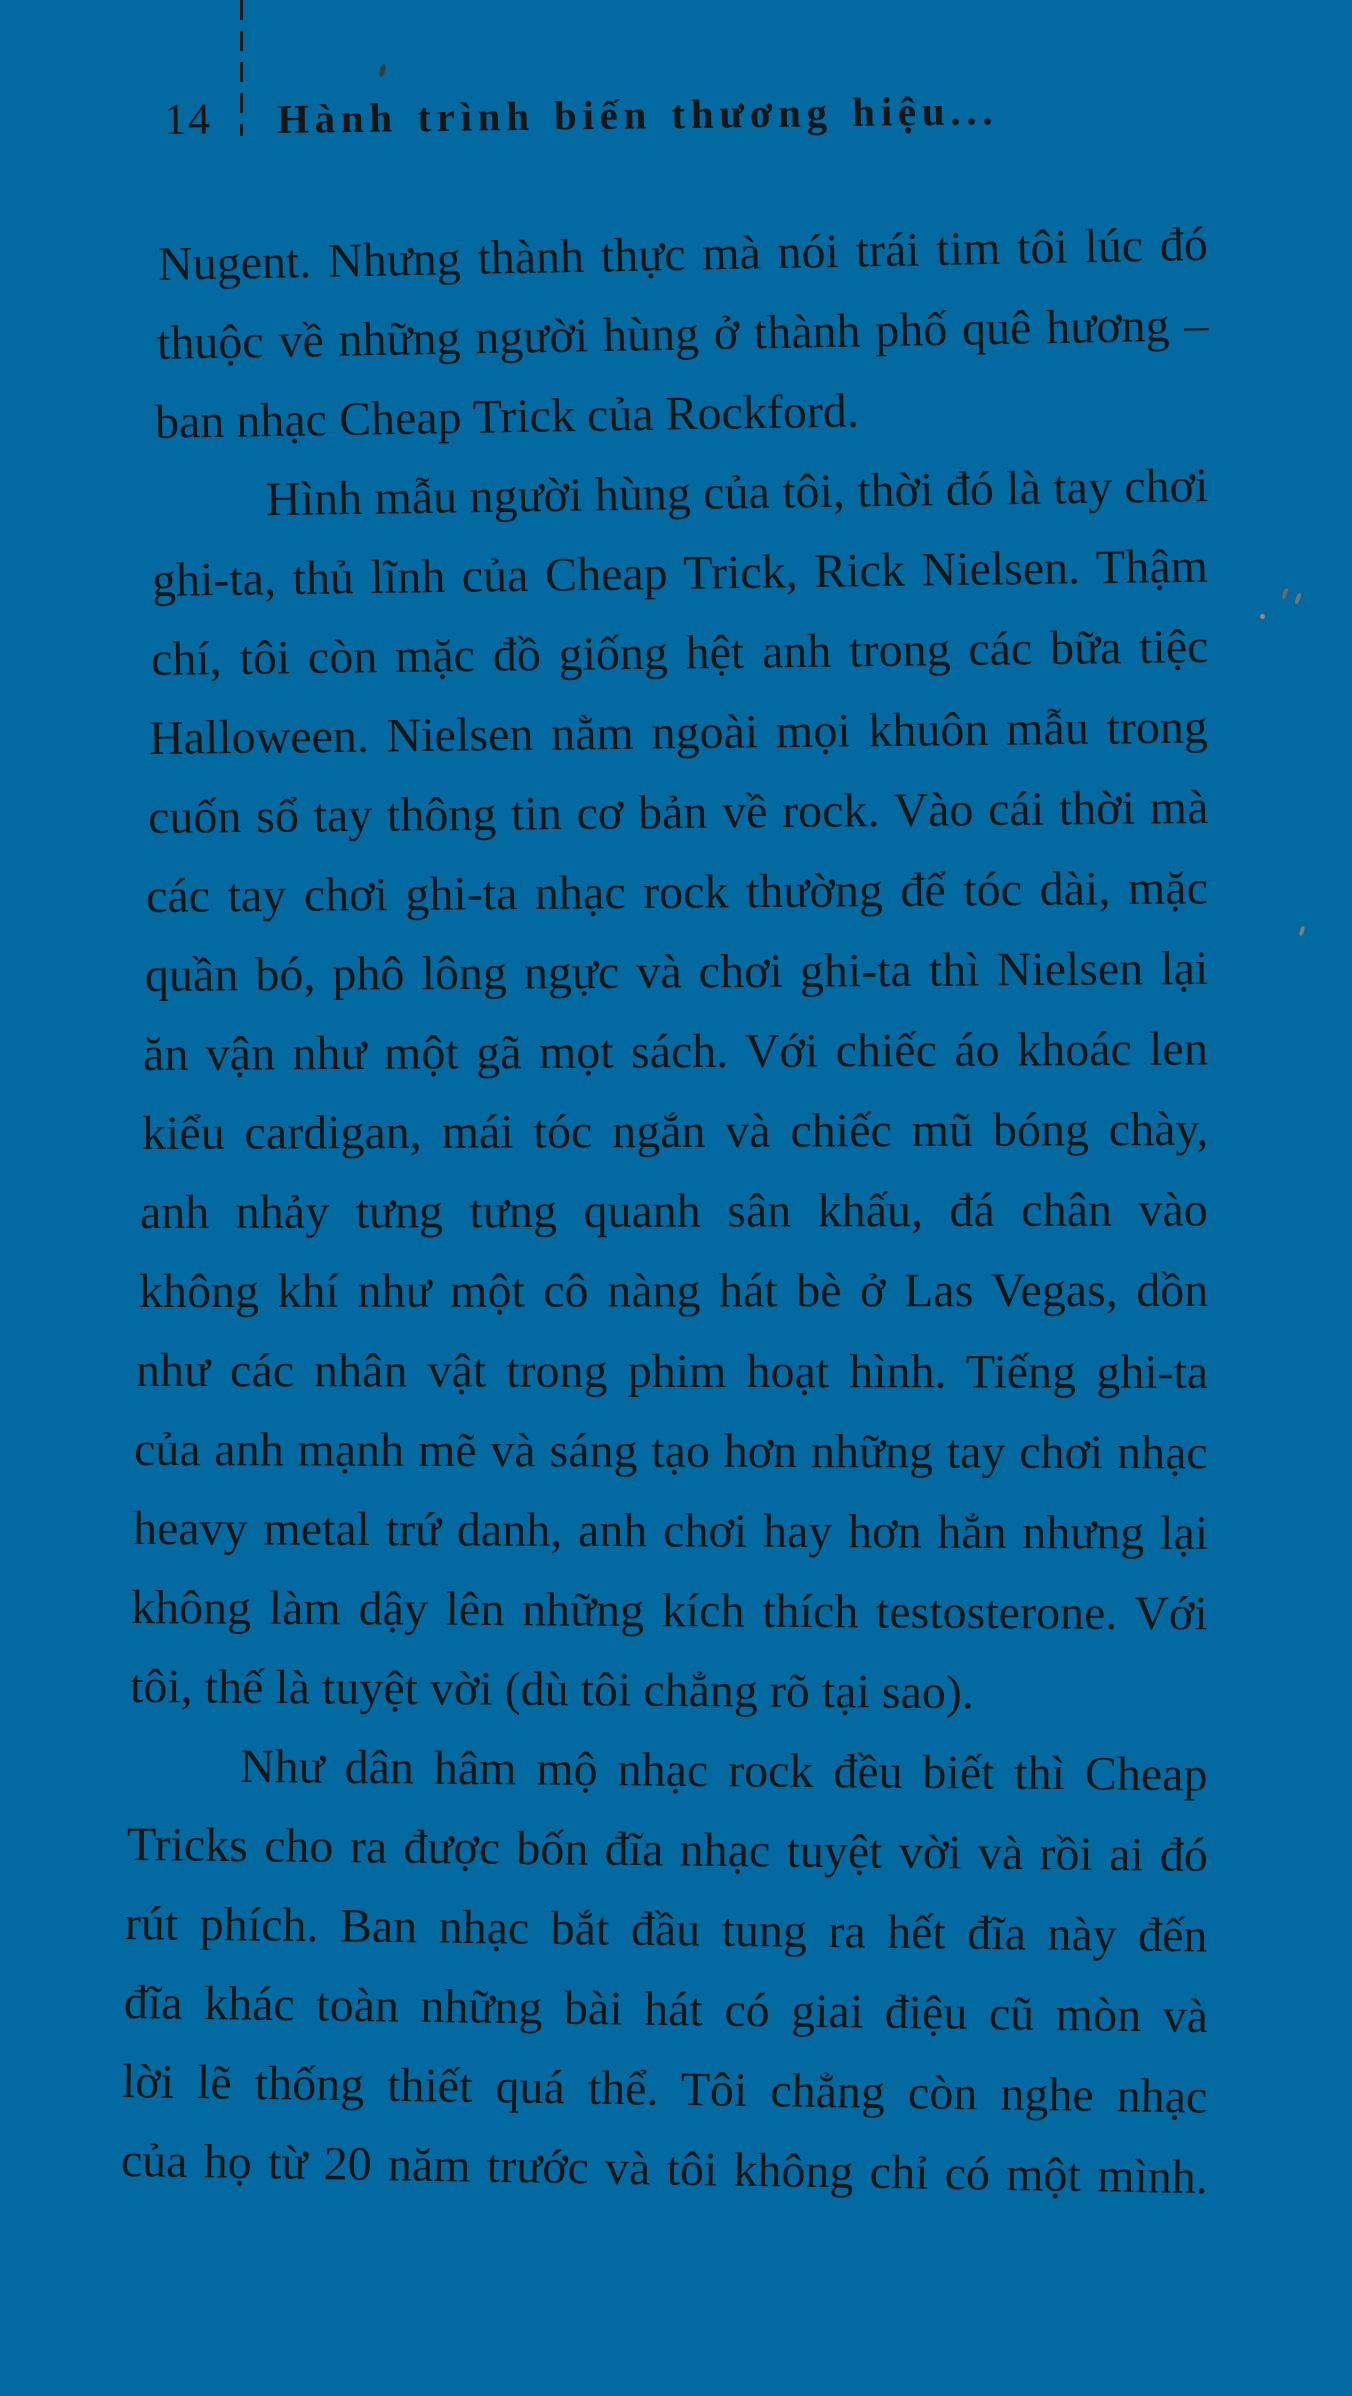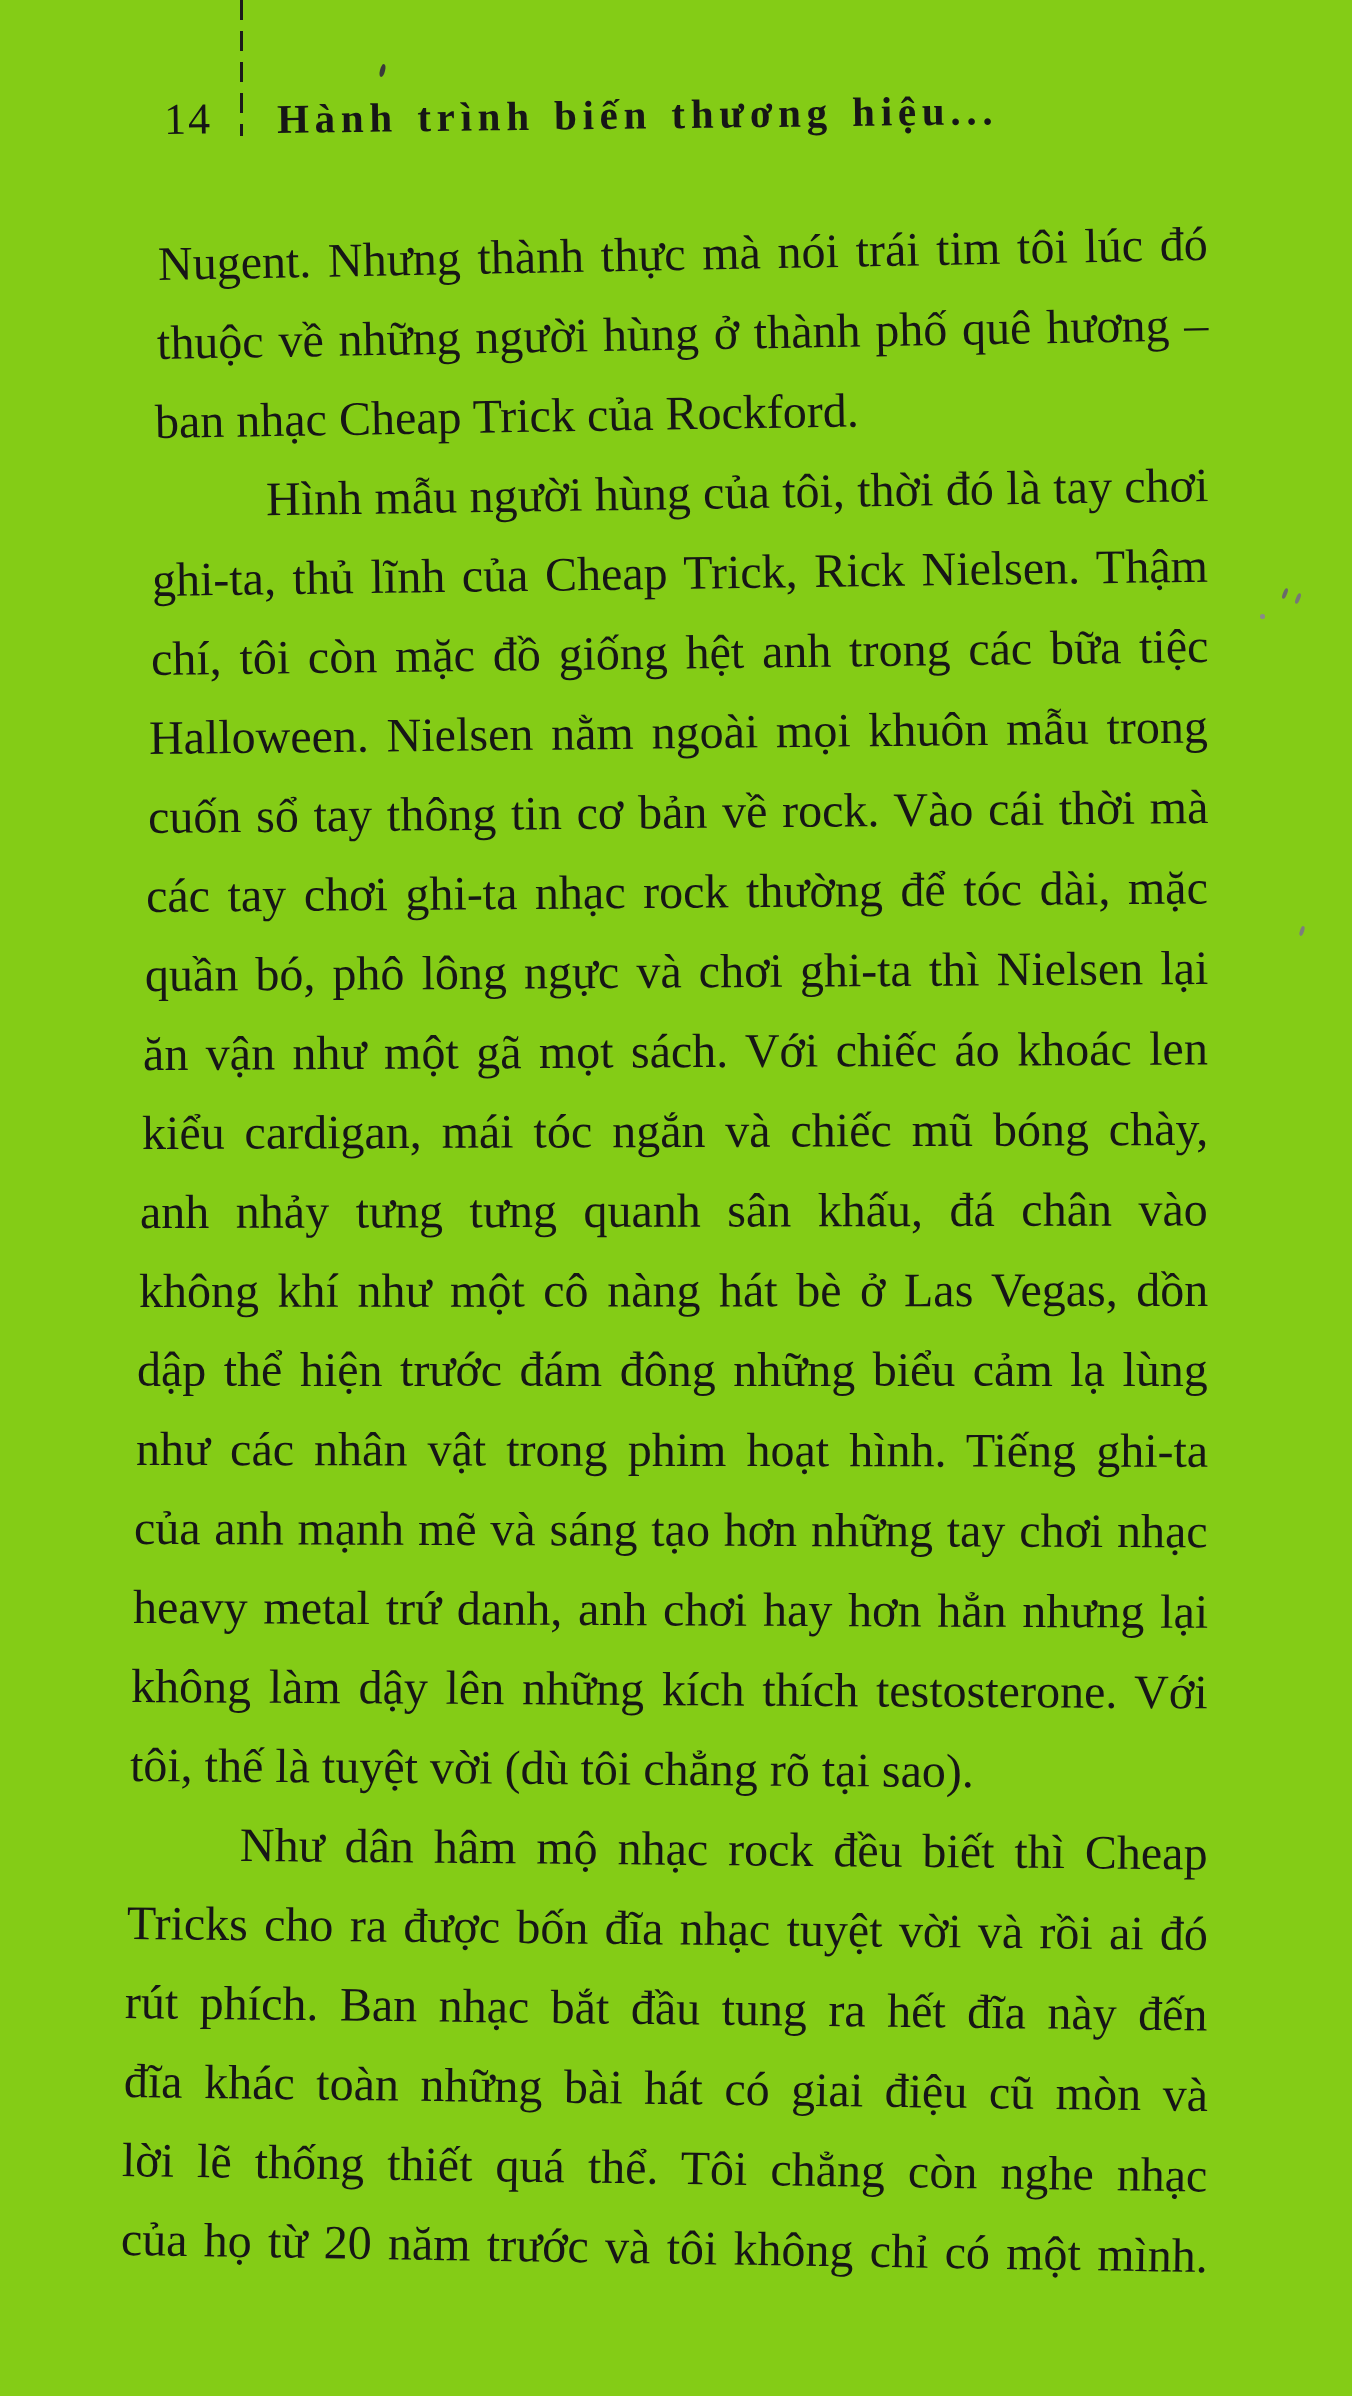--- a/index.html
+++ b/index.html
@@ -1,19 +1,19 @@
 <!DOCTYPE html>
 <html><head>
 <meta charset="utf-8">
 <style>
   html,body{margin:0;padding:0;background:#e8e8e8;}
   .page{
     position:relative;
     width:1352px;height:2396px;
-    background:#84cc16;
+    background:#0369a1;
     overflow:hidden;
     font-family:"Liberation Serif","DejaVu Serif",serif;
     color:#161616;
   }
   
   .dashline{
     position:absolute;left:240px;top:0;width:3px;height:136px;
     background:repeating-linear-gradient(to bottom,#1b1b1b 0 20px,transparent 20px 31px);
   }
   .pagenum{
@@ -68,21 +68,20 @@
     <div class="bl" style="transform: rotate(-0.78deg); margin-left: 12.08px;">ghi-ta, thủ lĩnh của Cheap Trick, Rick Nielsen. Thậm</div>
     <div class="bl" style="transform: rotate(-0.7deg); margin-left: 10.6px;">chí, tôi còn mặc đồ giống hệt anh trong các bữa tiệc</div>
     <div class="bl" style="transform: rotate(-0.62deg); margin-left: 9.12px;">Halloween. Nielsen nằm ngoài mọi khuôn mẫu trong</div>
     <div class="bl" style="transform: rotate(-0.54deg); margin-left: 7.64px;">cuốn sổ tay thông tin cơ bản về rock. Vào cái thời mà</div>
     <div class="bl" style="transform: rotate(-0.46deg); margin-left: 6.16px;">các tay chơi ghi-ta nhạc rock thường để tóc dài, mặc</div>
     <div class="bl" style="transform: rotate(-0.38deg); margin-left: 4.68px;">quần bó, phô lông ngực và chơi ghi-ta thì Nielsen lại</div>
     <div class="bl" style="transform: rotate(-0.3deg); margin-left: 3.2px;">ăn vận như một gã mọt sách. Với chiếc áo khoác len</div>
     <div class="bl" style="transform: rotate(-0.22deg); margin-left: 1.72px;">kiểu cardigan, mái tóc ngắn và chiếc mũ bóng chày,</div>
     <div class="bl" style="transform: rotate(-0.14deg); margin-left: 0.24px;">anh nhảy tưng tưng quanh sân khấu, đá chân vào</div>
     <div class="bl" style="transform: rotate(-0.06deg); margin-left: -1.24px;">không khí như một cô nàng hát bè ở Las Vegas, dồn</div>
-    <div class="bl" style="transform: rotate(0.02deg); margin-left: -2.72px;">dập thể hiện trước đám đông những biểu cảm lạ lùng</div>
     <div class="bl" style="transform: rotate(0.0999999deg); margin-left: -4.2px;">như các nhân vật trong phim hoạt hình. Tiếng ghi-ta</div>
     <div class="bl" style="transform: rotate(0.18deg); margin-left: -5.68px;">của anh mạnh mẽ và sáng tạo hơn những tay chơi nhạc</div>
     <div class="bl" style="transform: rotate(0.26deg); margin-left: -7.16px;">heavy metal trứ danh, anh chơi hay hơn hẳn nhưng lại</div>
     <div class="bl" style="transform: rotate(0.34deg); margin-left: -8.64px;">không làm dậy lên những kích thích testosterone. Với</div>
     <div class="bl end" style="transform: rotate(0.42deg); margin-left: -10.12px;">tôi, thế là tuyệt vời (dù tôi chẳng rõ tại sao).</div>
     <div class="bl indent" style="transform: rotate(0.5deg); margin-left: -11.6px;">Như dân hâm mộ nhạc rock đều biết thì Cheap</div>
     <div class="bl" style="transform: rotate(0.58deg); margin-left: -13.08px;">Tricks cho ra được bốn đĩa nhạc tuyệt vời và rồi ai đó</div>
     <div class="bl" style="transform: rotate(0.66deg); margin-left: -14.56px;">rút phích. Ban nhạc bắt đầu tung ra hết đĩa này đến</div>
     <div class="bl" style="transform: rotate(0.74deg); margin-left: -16.04px;">đĩa khác toàn những bài hát có giai điệu cũ mòn và</div>
     <div class="bl" style="transform: rotate(0.82deg); margin-left: -17.52px;">lời lẽ thống thiết quá thể. Tôi chẳng còn nghe nhạc</div>

